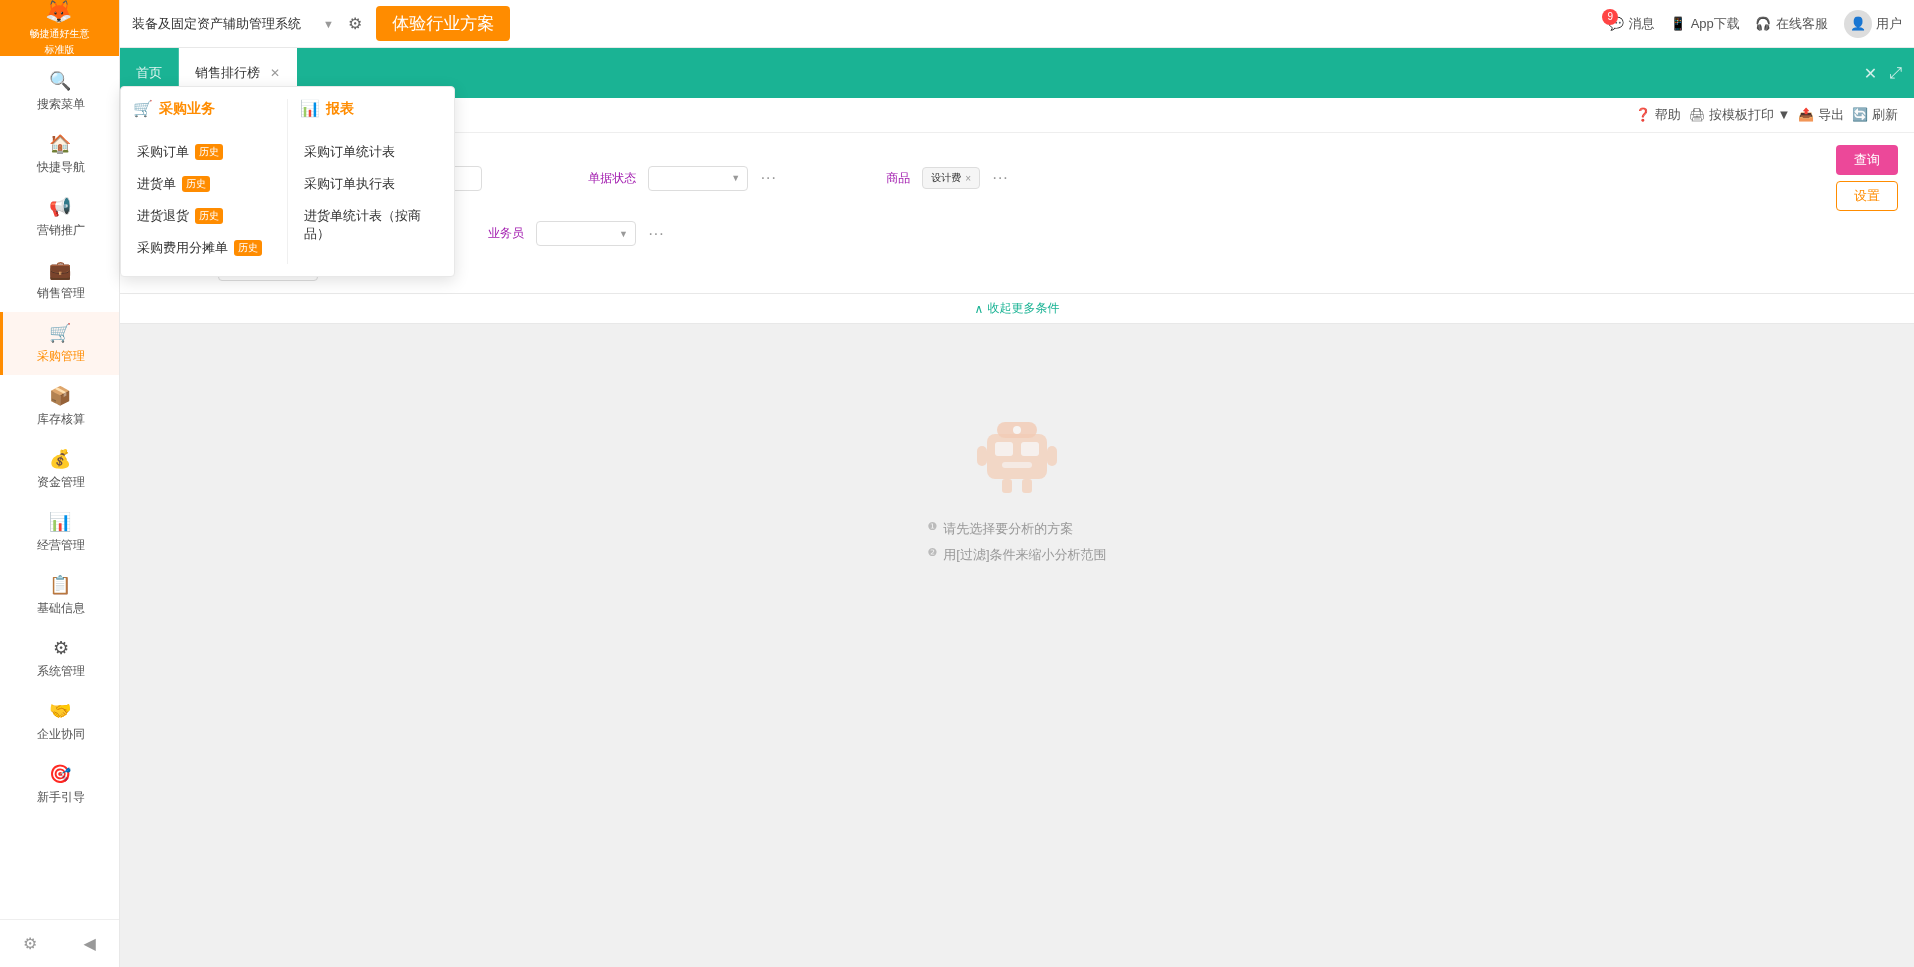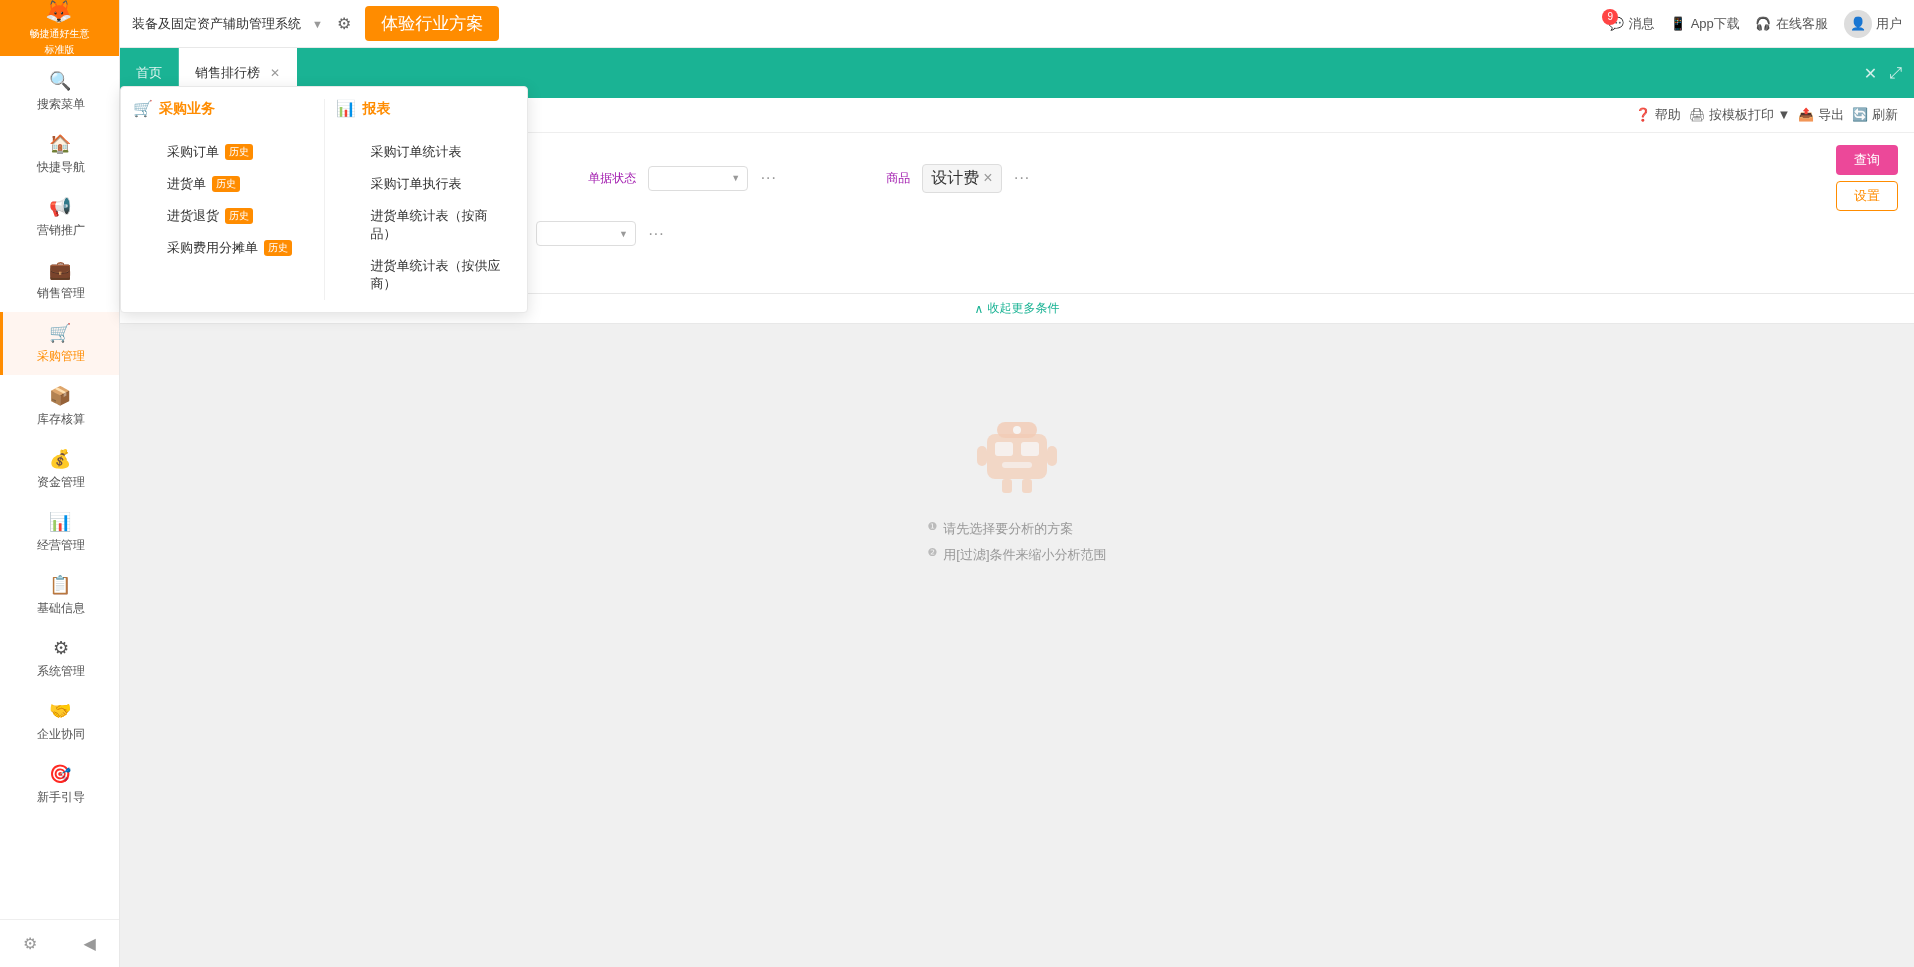--- a/index.html
+++ b/index.html
@@ -92,21 +92,21 @@
       align-items: center;
       padding: 0 12px;
       gap: 10px;
       z-index: 5;
     }
     .topbar-title {
       font-size: 13px;
       color: #333;
       display: flex;
       align-items: center;
-      gap: 11px;
+      gap: 22px;
     }
     .topbar-title .dropdown-arrow {
       color: #999;
       font-size: 11px;
     }
     .topbar-gear {
       color: #666;
       font-size: 16px;
       cursor: pointer;
       padding: 4px;
@@ -259,21 +259,21 @@
       background: #fff;
       min-width: 120px;
     }
     .filter-tag {
       display: inline-flex;
       align-items: center;
       background: #f5f5f5;
       border: 1px solid #ddd;
       border-radius: 4px;
       padding: 3px 8px;
-      font-size: 16px;
+      font-size: 10px;
       color: #333;
       gap: 4px;
     }
     .filter-tag .remove { color: #999; cursor: pointer; }
     .filter-select {
       border: 1px solid #ddd;
       border-radius: 4px;
       padding: 4px 24px 4px 8px;
       font-size: 13px;
       background: #fff;
@@ -428,21 +428,20 @@
     .menu-item-row {
       display: flex;
       align-items: center;
       gap: 6px;
       padding: 7px 4px;
       cursor: pointer;
       font-size: 13px;
       color: #333;
       border-radius: 3px;
       transition: background 0.15s;
-      margin-left: 30px;
     }
     .menu-badge {
       background: #ff8c00;
       color: #fff;
       border-radius: 3px;
       font-size: 10px;
       padding: 1px 4px;
     }
   </style>
 </head>
@@ -700,17 +699,14 @@
     </div>
     <div class="menu-item-row">
       <span>采购订单统计表</span>
     </div>
     <div class="menu-item-row">
       <span>采购订单执行表</span>
     </div>
     <div class="menu-item-row">
       <span>进货单统计表（按商品）</span>
     </div>
-    <div class="menu-item-row">
-      <span>进货单统计表（按供应商）</span>
-    </div>
   </div>
 </div>
 
 </body></html>

